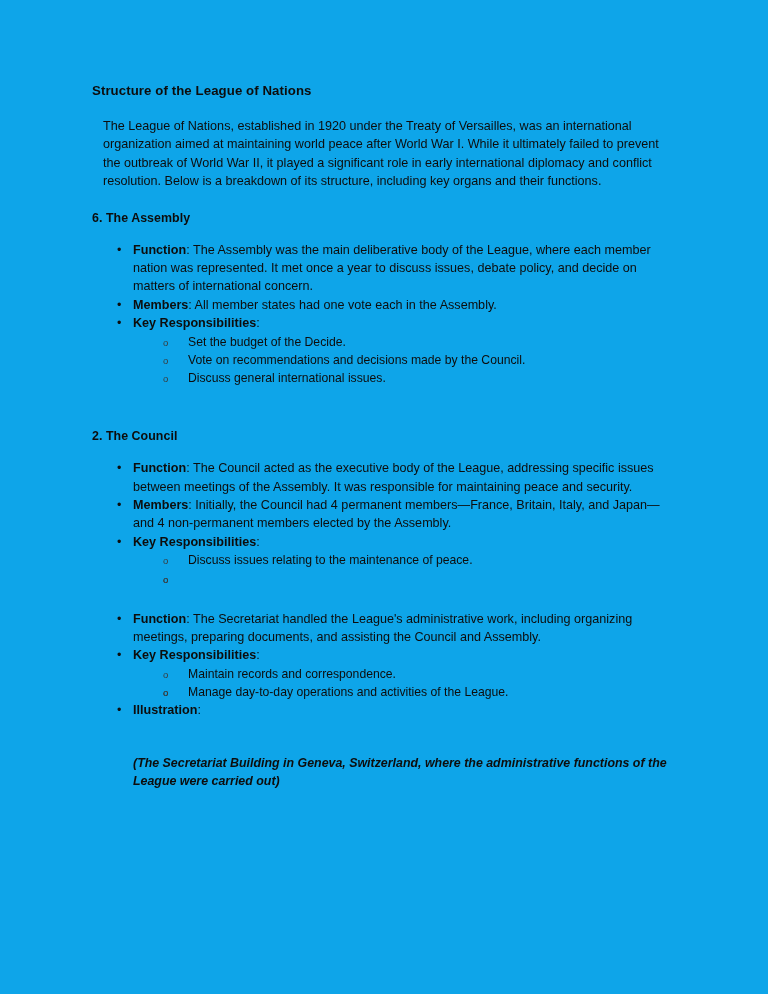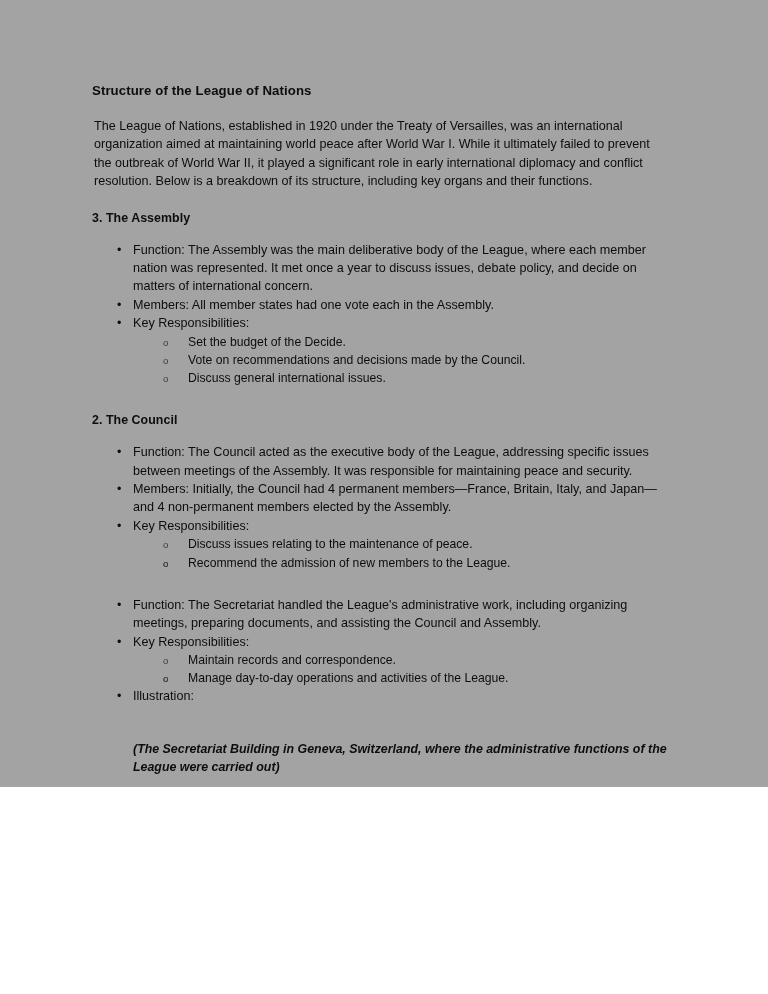--- a/index.html
+++ b/index.html
@@ -10,36 +10,36 @@
   body {
     width: 768px;
     height: 994px;
     font-family: "Liberation Sans", sans-serif;
     color: #0d0d0d;
     -webkit-font-smoothing: antialiased;
   }
   .page {
     position: relative;
     width: 768px;
-    height: 787px;
-    background: #a3a3a3;
+    height: 994px;
+    background: #0ea5e9;
     box-sizing: border-box;
     padding: 82px 98px 5px 92px;
   }
   .doc-title {
     font-size: 13.2px;
     font-weight: bold;
     line-height: 18px;
     margin: 0 0 17px 0;
     letter-spacing: 0.1px;
   }
   .intro {
     font-size: 12.6px;
     line-height: 18.4px;
-    margin: 0 0 18px 2px;
+    margin: 0 0 18px 11px;
     max-width: 578px;
   }
   .section-heading {
     font-size: 12.4px;
     font-weight: bold;
     line-height: 18px;
     margin: 0 0 14px 0;
     letter-spacing: 0.05px;
   }
   .section {
@@ -78,48 +78,48 @@
   }
   ul.lvl2 > li > .bullet-circle {
     position: absolute;
     left: 30px;
     top: 0;
     font-size: 9.5px;
     line-height: 19.6px;
     color: #3a3a3a;
   }
   .lbl {
-    font-weight: normal;
+    font-weight: bold;
   }
   .bold-inline {
     font-weight: normal;
   }
   .caption {
     margin: 34px 0 0 41px;
     font-size: 12.4px;
     font-style: italic;
     line-height: 18.4px;
     max-width: 575px;
     font-weight: bold;
   }
   .sec-gap-top {
-    margin-top: 24px;
+    margin-top: 40px;
   }
 </style>
 </head>
 <body>
 
 <div class="page">
 
   <h1 class="doc-title">Structure of the League of Nations</h1>
 
   <p class="intro">The League of Nations, established in 1920 under the Treaty of Versailles, was an international organization aimed at maintaining world peace after World War I. While it ultimately failed to prevent the outbreak of World War II, it played a significant role in early international diplomacy and conflict resolution. Below is a breakdown of its structure, including key organs and their functions.</p>
 
   <div class="section">
-    <h2 class="section-heading">3. The Assembly</h2>
+    <h2 class="section-heading">6. The Assembly</h2>
     <ul class="lvl1">
       <li>
         <span class="bullet-dot">•</span>
         <span class="lbl">Function</span><span>: </span><span>The Assembly was the main deliberative body of the League, where each member nation was represented. It met once a year to discuss issues, debate policy, and decide on matters of international concern.</span>
       </li>
       <li>
         <span class="bullet-dot">•</span>
         <span class="lbl">Members</span><span>: </span><span>All member states had one vote each in the Assembly.</span>
       </li>
       <li>
@@ -160,21 +160,20 @@
         <ul class="lvl2">
           <li>
             <span class="bullet-circle">o</span>
             <span>Discuss issues relating to the maintenance of peace.</span>
           </li>
           <li>
             <span class="bullet-circle">o</span>
           </li>
           <li>
             <span class="bullet-circle">o</span>
-            <span>Recommend the admission of new members to the League.</span>
           </li>
         </ul>
       </li>
     </ul>
   </div>
 
   <div class="section sec-gap-top">
     <ul class="lvl1">
       <li>
         <span class="bullet-dot">•</span>

